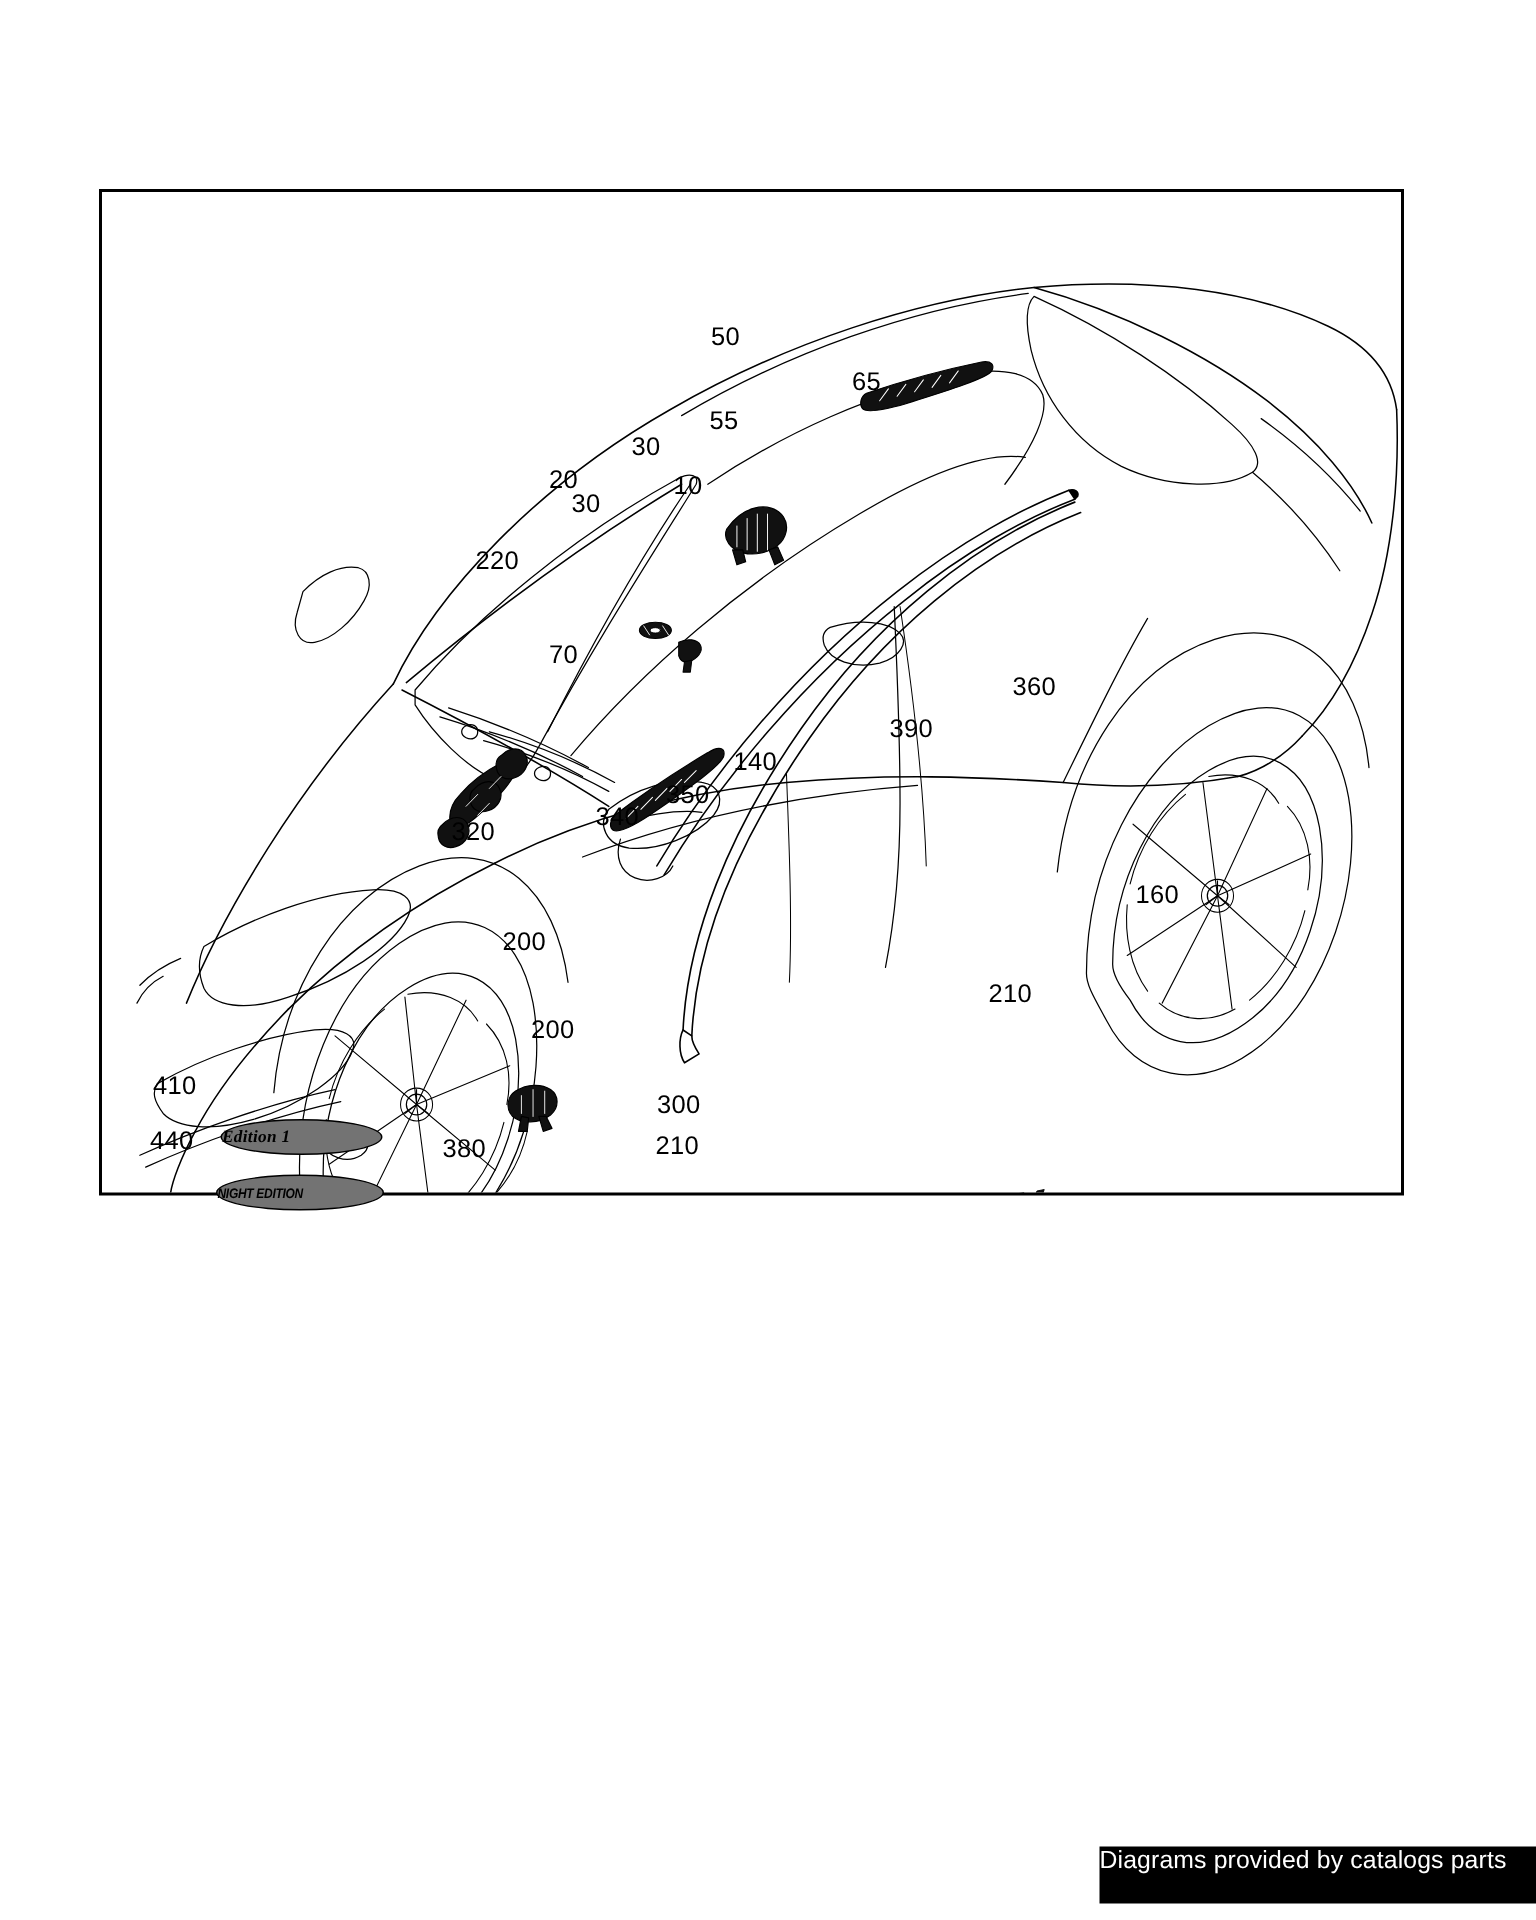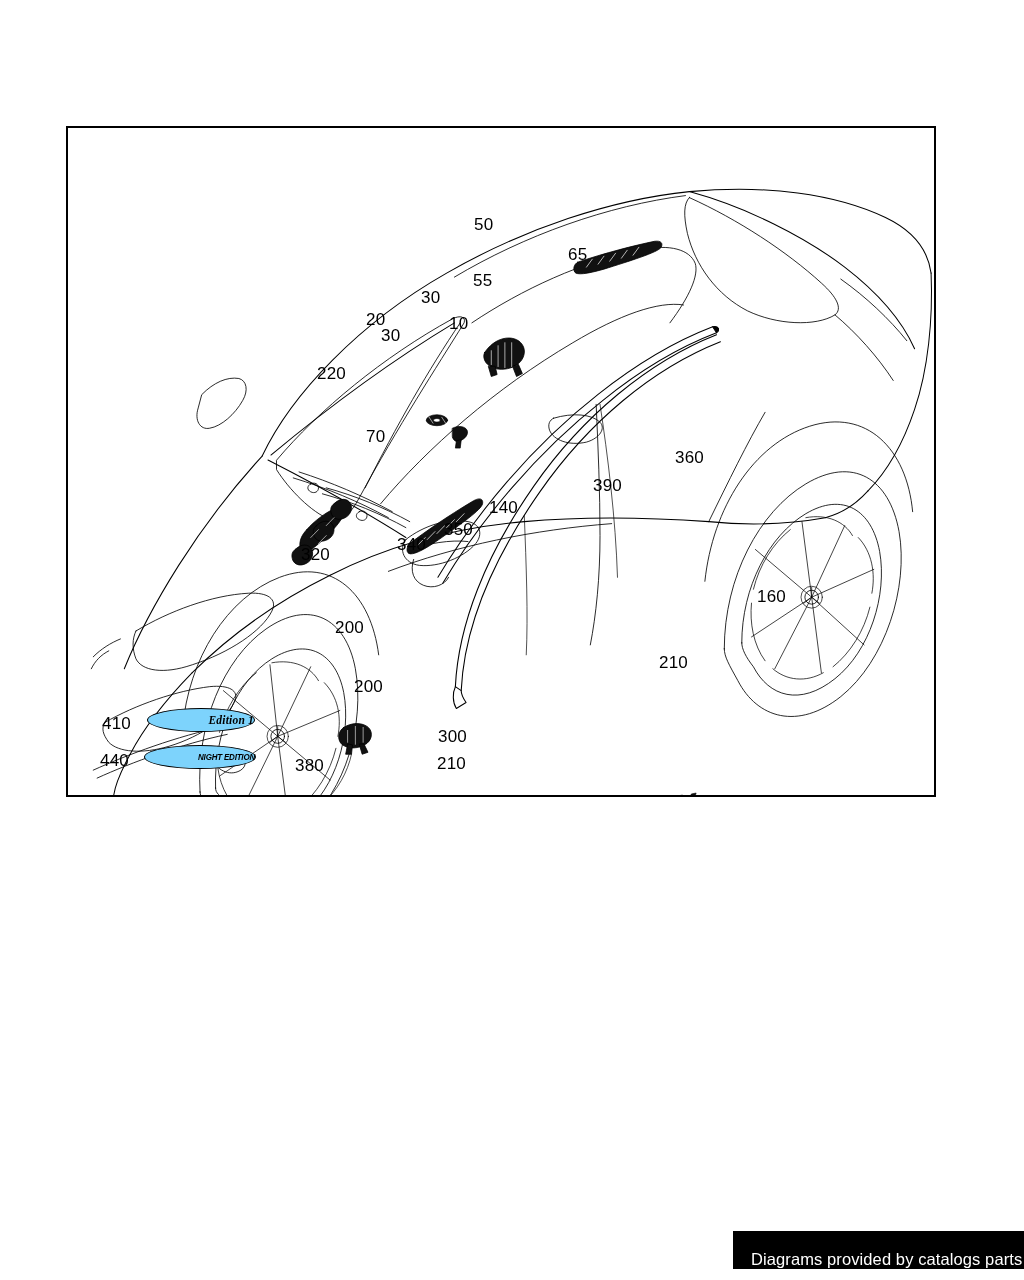--- a/index.html
+++ b/index.html
@@ -14,30 +14,30 @@
   }
   #svg-canvas{position:absolute;left:0;top:0;width:100%;height:100%;display:block;}
   .callout{
     position:absolute;
     font-family:"Liberation Sans", sans-serif;
     font-size:17px;color:#000;white-space:nowrap;line-height:1;
     letter-spacing:0.2px;
   }
   #watermark{
     position:absolute;left:733px;top:1231px;width:291px;height:38px;
-    background:#000;color:#fff;display:flex;align-items:flex-end;
-    justify-content:flex-start;padding-left:18px;box-sizing:border-box;
+    background:#000;color:#fff;display:flex;align-items:flex-start;
+    justify-content:flex-start;padding-left:0;box-sizing:border-box;
     font-size:16.5px;font-family:"Liberation Sans", sans-serif;
     letter-spacing:0.1px;
   }
   .badge-wrap{position:absolute;}
   .badge{
-    display:flex;align-items:center;justify-content:flex-end;
+    display:flex;align-items:center;justify-content:flex-start;
     border:1.6px solid #000;border-radius:50%/50%;
-    background:#7dd3fc;box-sizing:border-box;
+    background:#737373;box-sizing:border-box;margin-top:38px;
   }
   .badge span{
     font-style:italic;font-weight:bold;color:#000;
     font-family:"Liberation Serif", serif;
   }
   .badge.night span{
     font-family:"Liberation Sans", sans-serif;
     font-size:8px;font-style:italic;font-weight:bold;letter-spacing:-0.2px;
     transform:scaleY(1.15);
   }

